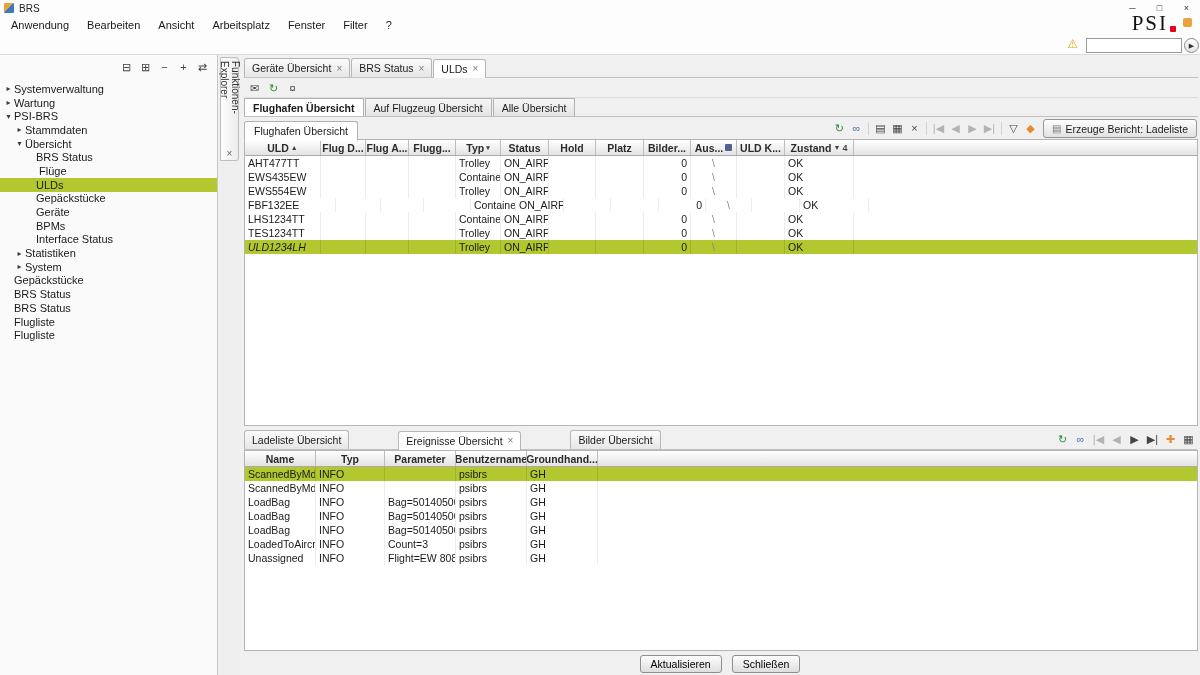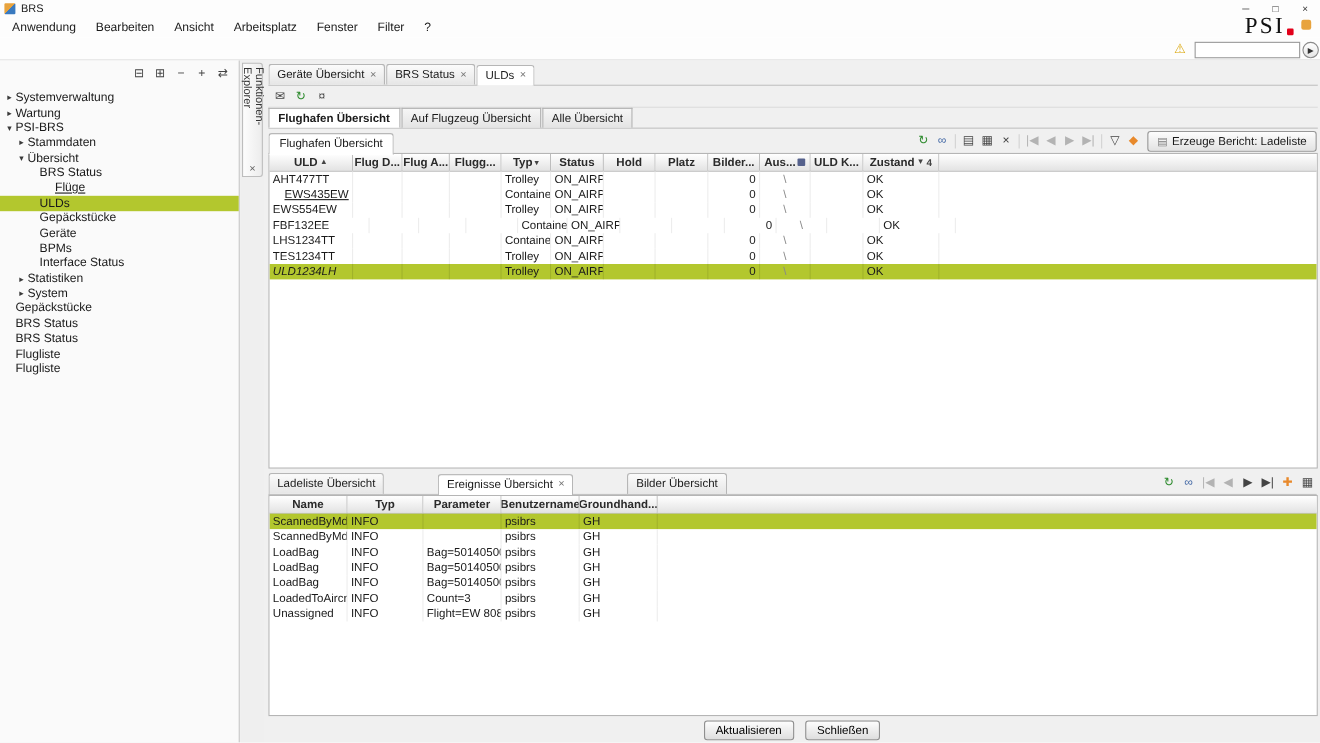--- a/index.html
+++ b/index.html
@@ -151,21 +151,21 @@
             <span>Stammdaten</span>
           </div>
           <div class="tree-row" style="padding-left: 14px;">
             <span class="tw">▾</span>
             <span>Übersicht</span>
           </div>
           <div class="tree-row" style="padding-left: 25px;">
             <span class="tw"></span>
             <span>BRS Status</span>
           </div>
-          <div class="tree-row" style="padding-left: 39px; text-decoration: underline;">
+          <div class="tree-row" style="padding-left: 28px;">
             <span class="tw"></span>
             <span>Flüge</span>
           </div>
           <div class="tree-row sel" style="padding-left: 25px;">
             <span class="tw"></span>
             <span>ULDs</span>
           </div>
           <div class="tree-row" style="padding-left: 25px;">
             <span class="tw"></span>
             <span>Gepäckstücke</span>
@@ -335,21 +335,21 @@
               <div class="td" style="width: 48px; text-align: left;">ON_AIRP...</div>
               <div class="td" style="width: 47px; text-align: left;"></div>
               <div class="td" style="width: 48px; text-align: left;"></div>
               <div class="td" style="width: 47px; text-align: right;">0</div>
               <div class="td aus-mark" style="width: 46px; text-align: center;">\</div>
               <div class="td" style="width: 48px; text-align: left;"></div>
               <div class="td" style="width: 69px; text-align: left;">OK</div>
               <div class="td fill"></div>
             </div>
             <div class="tr">
-              <div class="td" style="width: 76px; text-align: right; text-decoration: underline;">EWS435EW</div>
+              <div class="td" style="width: 76px; text-align: left;">EWS435EW</div>
               <div class="td" style="width: 45px; text-align: left;"></div>
               <div class="td" style="width: 43px; text-align: left;"></div>
               <div class="td" style="width: 47px; text-align: left;"></div>
               <div class="td" style="width: 45px; text-align: left;">Container</div>
               <div class="td" style="width: 48px; text-align: left;">ON_AIRP...</div>
               <div class="td" style="width: 47px; text-align: left;"></div>
               <div class="td" style="width: 48px; text-align: left;"></div>
               <div class="td" style="width: 47px; text-align: right;">0</div>
               <div class="td aus-mark" style="width: 46px; text-align: center;">\</div>
               <div class="td" style="width: 48px; text-align: left;"></div>

